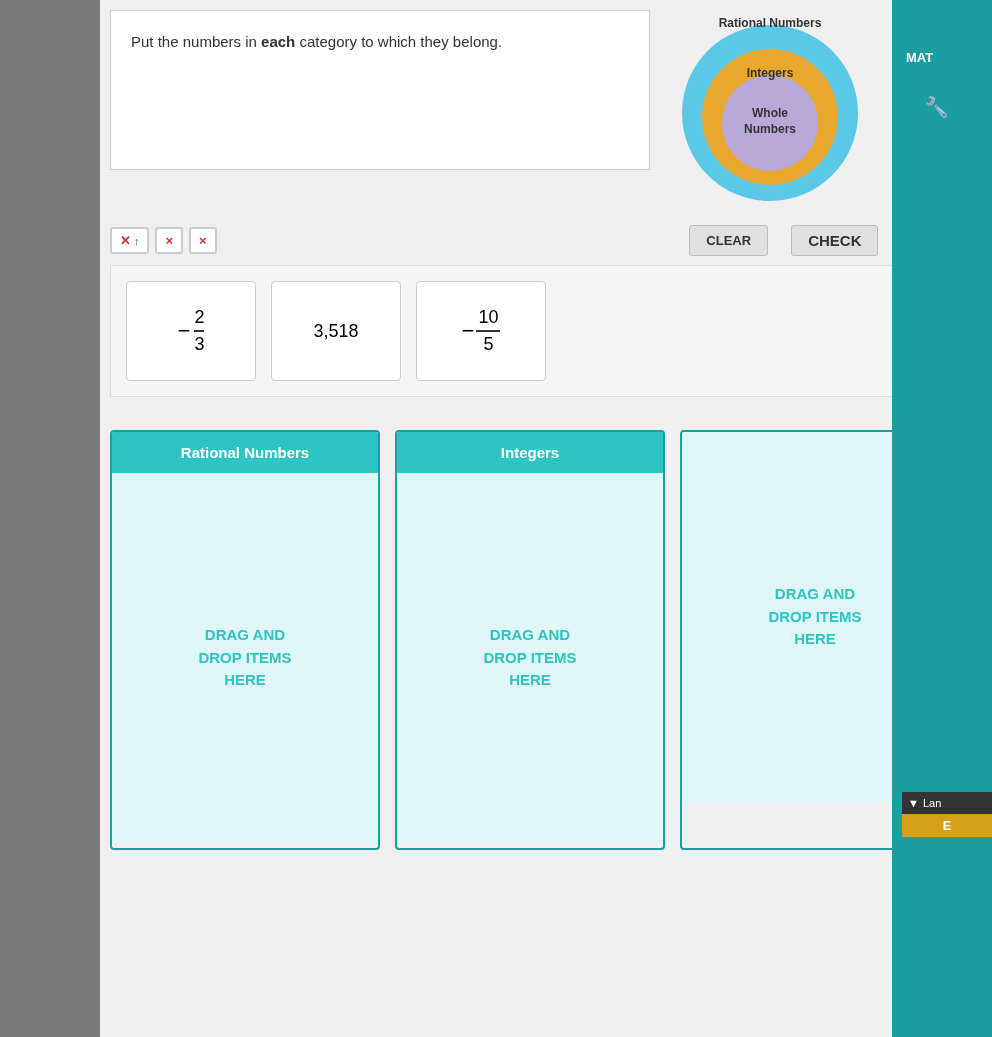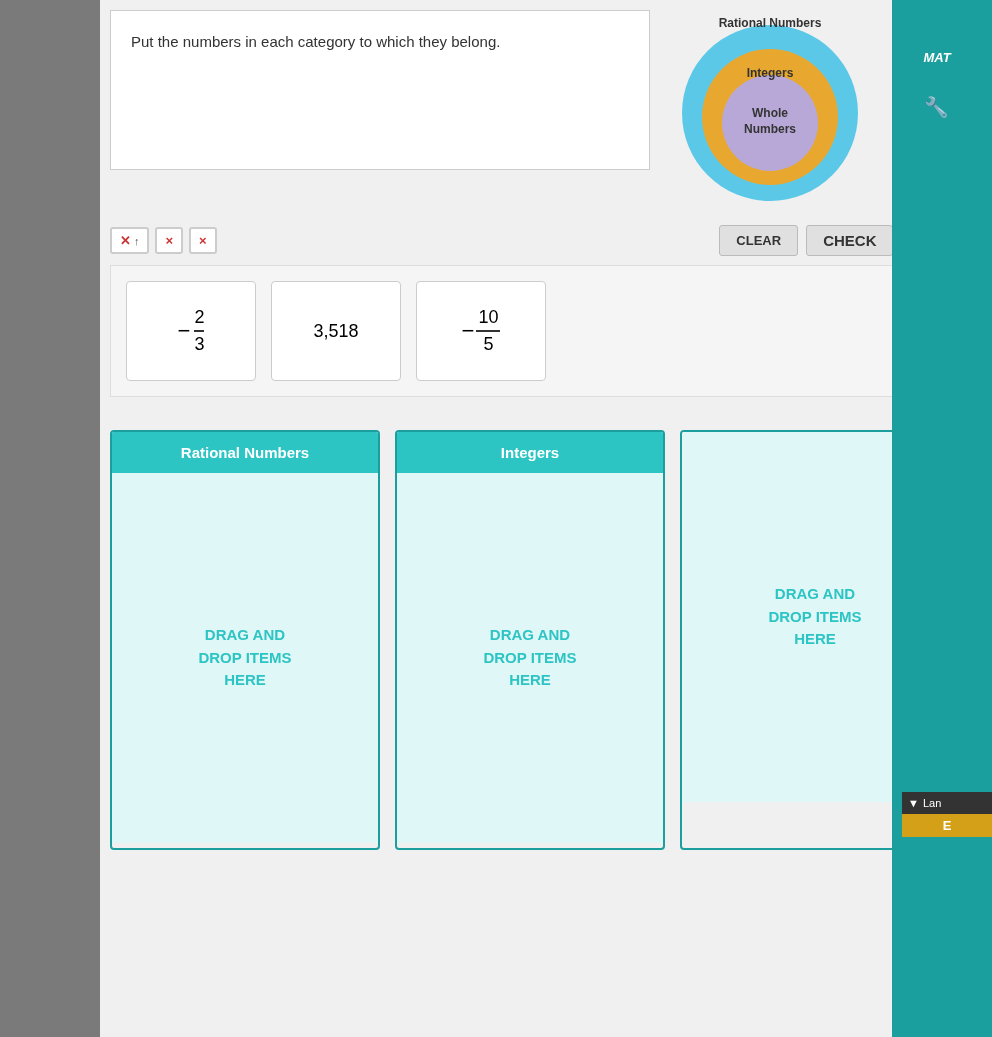--- a/index.html
+++ b/index.html
@@ -33,26 +33,25 @@
       align-items: flex-start;
       padding-top: 40px;
       gap: 10px;
     }
 
     .sidebar-btn {
       background: #1a9e9e;
       color: white;
       font-weight: bold;
       font-size: 13px;
-      padding: 10px 20px;
+      padding: 10px 14px;
       width: 90px;
-      text-align: center;
+      text-align: left;
       border: none;
       cursor: pointer;
-      font-style: italic;
     }
 
     .sidebar-icon-btn {
       background: #1a9e9e;
       color: white;
       font-size: 20px;
       padding: 10px 6px;
       width: 90px;
       border: none;
       cursor: pointer;
@@ -71,21 +70,21 @@
       min-height: 160px;
     }
 
     .instructions-text {
       font-size: 15px;
       color: #333;
       line-height: 1.5;
     }
 
     .instructions-text strong {
-      font-weight: normal;
+      font-weight: bold;
     }
 
     
     .venn-diagram {
       position: absolute;
       top: 5px;
       left: 570px;
       width: 200px;
       height: 200px;
     }
@@ -138,21 +137,21 @@
       border-radius: 3px;
       padding: 4px 8px;
       cursor: pointer;
       font-size: 13px;
       color: #cc3333;
       font-weight: bold;
     }
 
     .toolbar-right {
       display: flex;
-      gap: 8px;
+      gap: 23px;
     }
 
     .btn-clear {
       background: #e0e0e0;
       border: 1px solid #bbb;
       border-radius: 3px;
       padding: 6px 16px;
       cursor: pointer;
       font-size: 13px;
       font-weight: bold;

